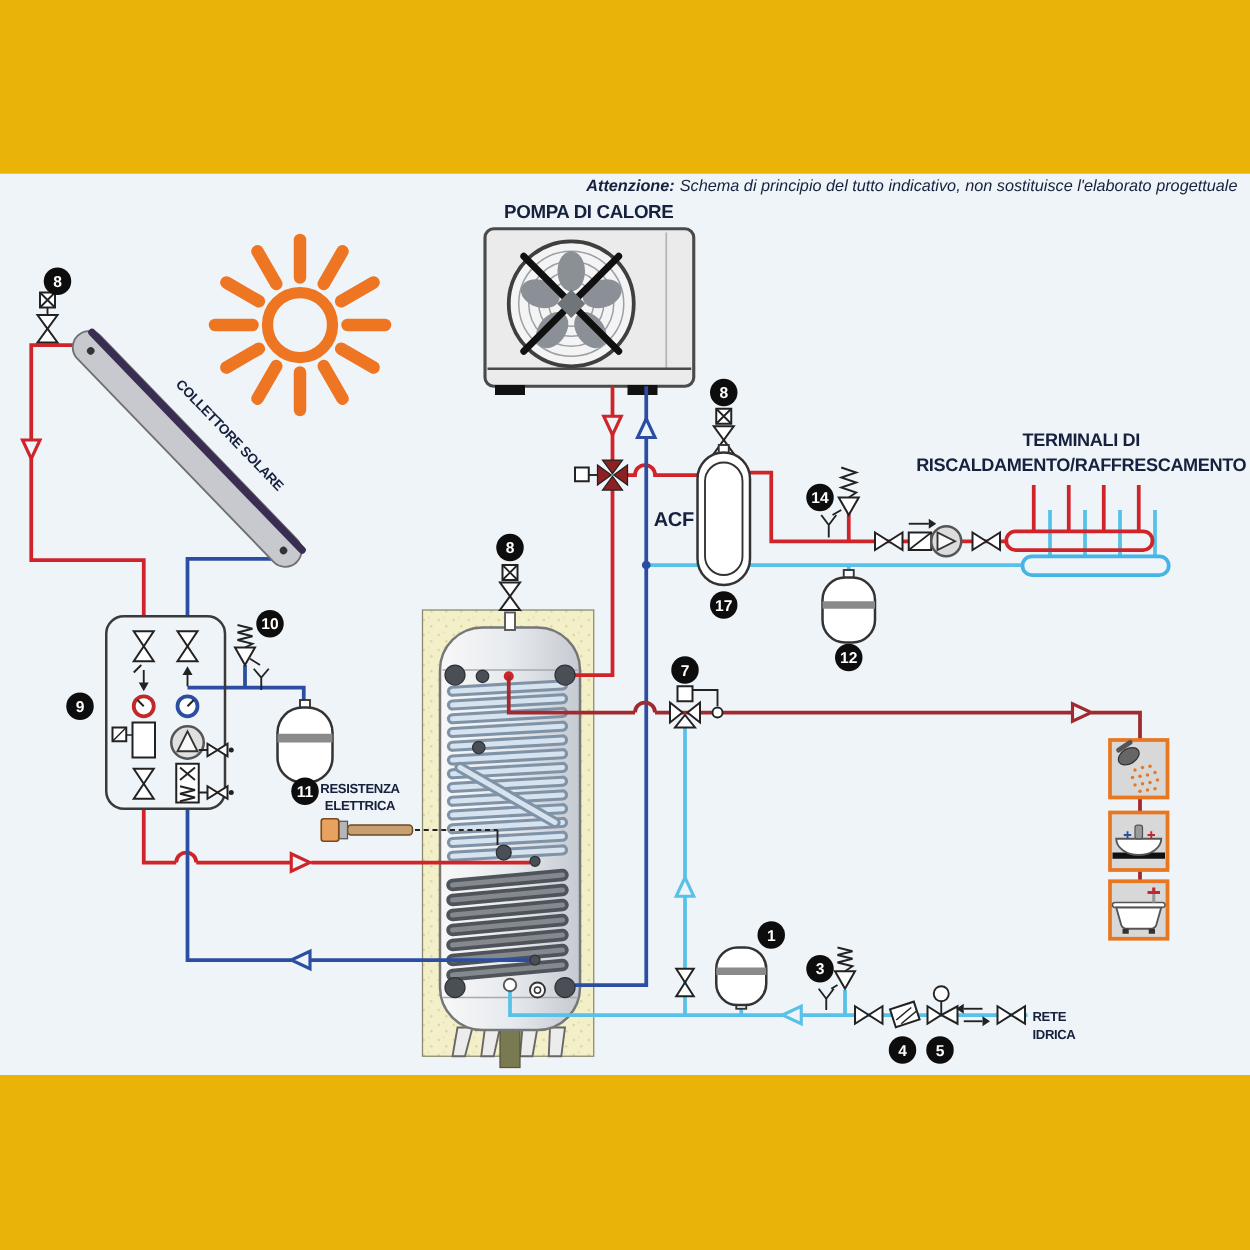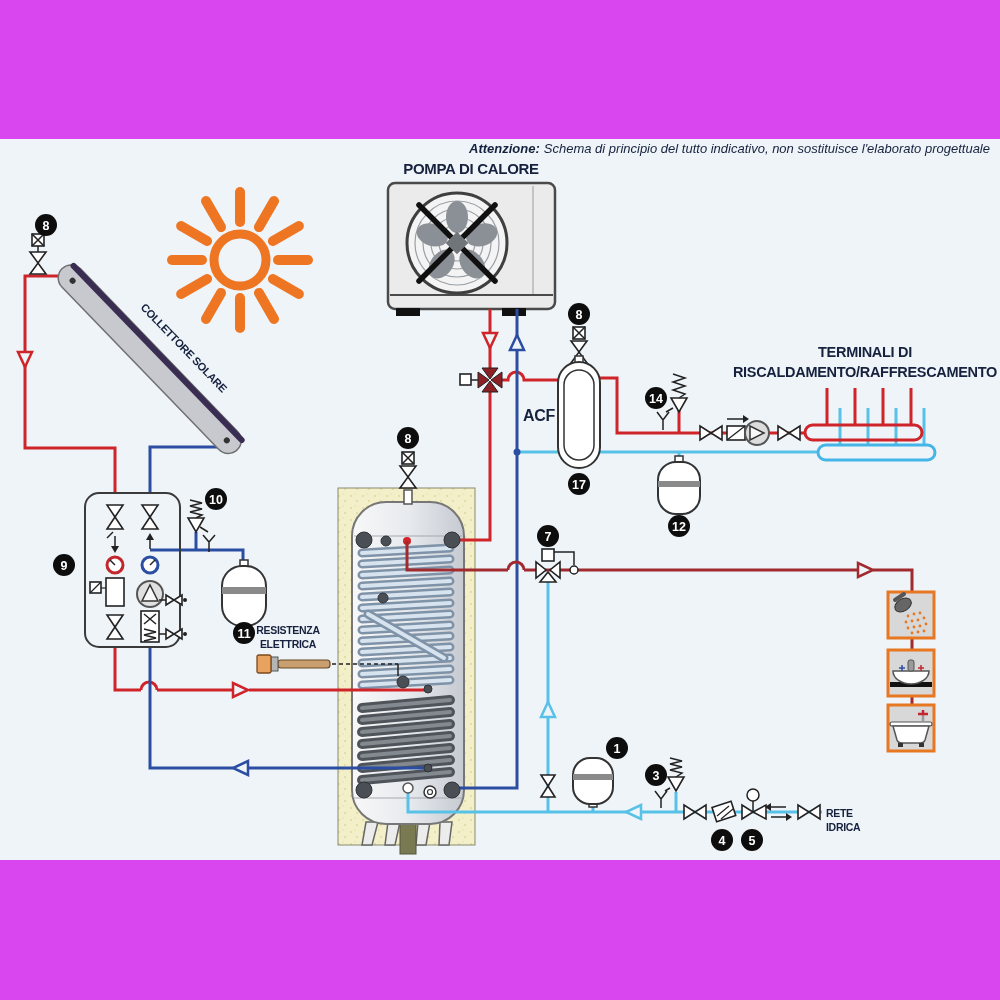--- a/index.html
+++ b/index.html
@@ -1,16 +1,16 @@
 <!DOCTYPE html>
 <html><head>
 <meta charset="utf-8">
 <style>
   html,body{margin:0;padding:0;background:#ffffff;}
-  #stage{position:relative;width:1000px;height:1000px;background:#d946ef;font-family:"Liberation Sans",sans-serif;}
+  #stage{position:relative;width:1000px;height:1000px;background:#eab308;font-family:"Liberation Sans",sans-serif;}
   svg{position:absolute;left:0;top:0;}
   text{font-family:"Liberation Sans",sans-serif;}
   .lbl{fill:#15213d;font-weight:bold;letter-spacing:-0.3px;}
   .warn{fill:#15213d;font-style:italic;font-size:13px;}
   .pipe-r{stroke:#cf2429;stroke-width:3;fill:none;}
   .pipe-dr{stroke:#a02a2e;stroke-width:3;fill:none;}
   .pipe-b{stroke:#2b4ea2;stroke-width:3;fill:none;}
   .pipe-lb{stroke:#57c1e8;stroke-width:3;fill:none;}
   .arr-r{fill:#eff4f9;stroke:#cf2429;stroke-width:2.5;}
   .arr-dr{fill:#eff4f9;stroke:#a02a2e;stroke-width:2.5;}

